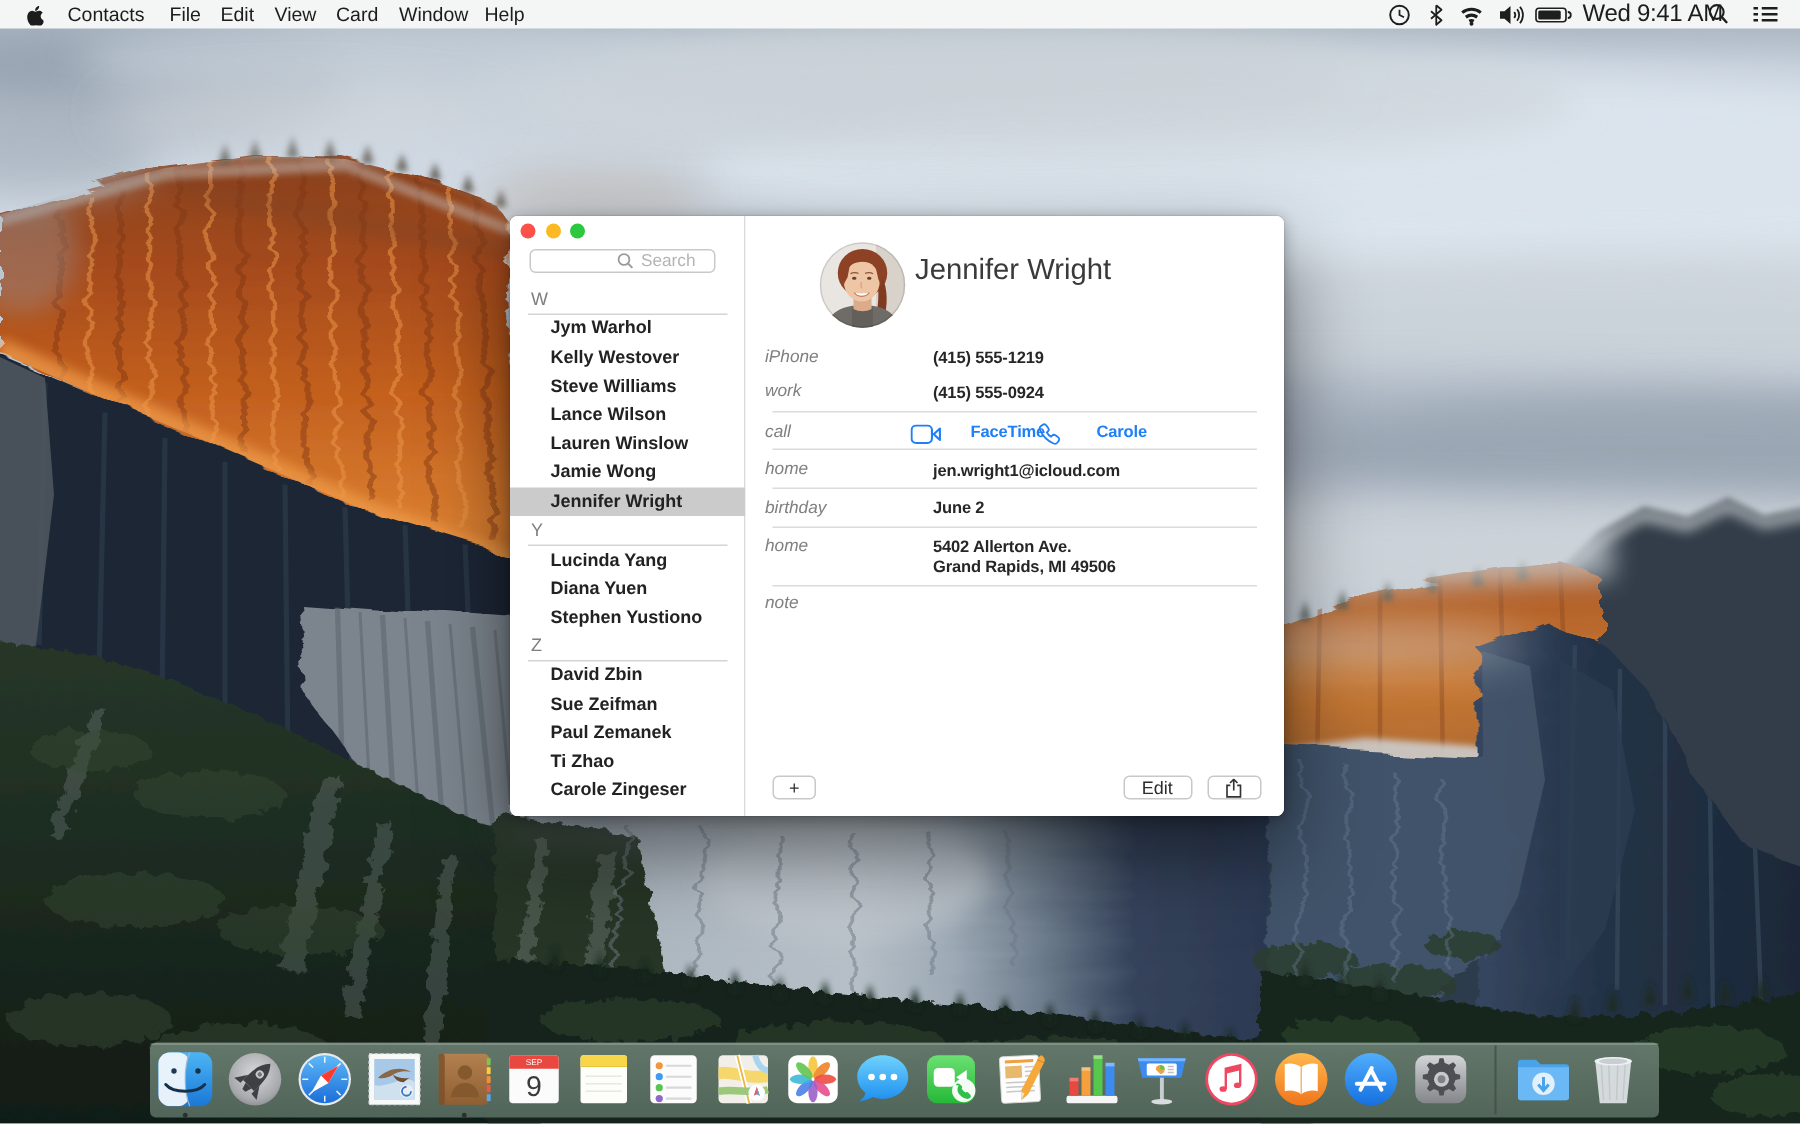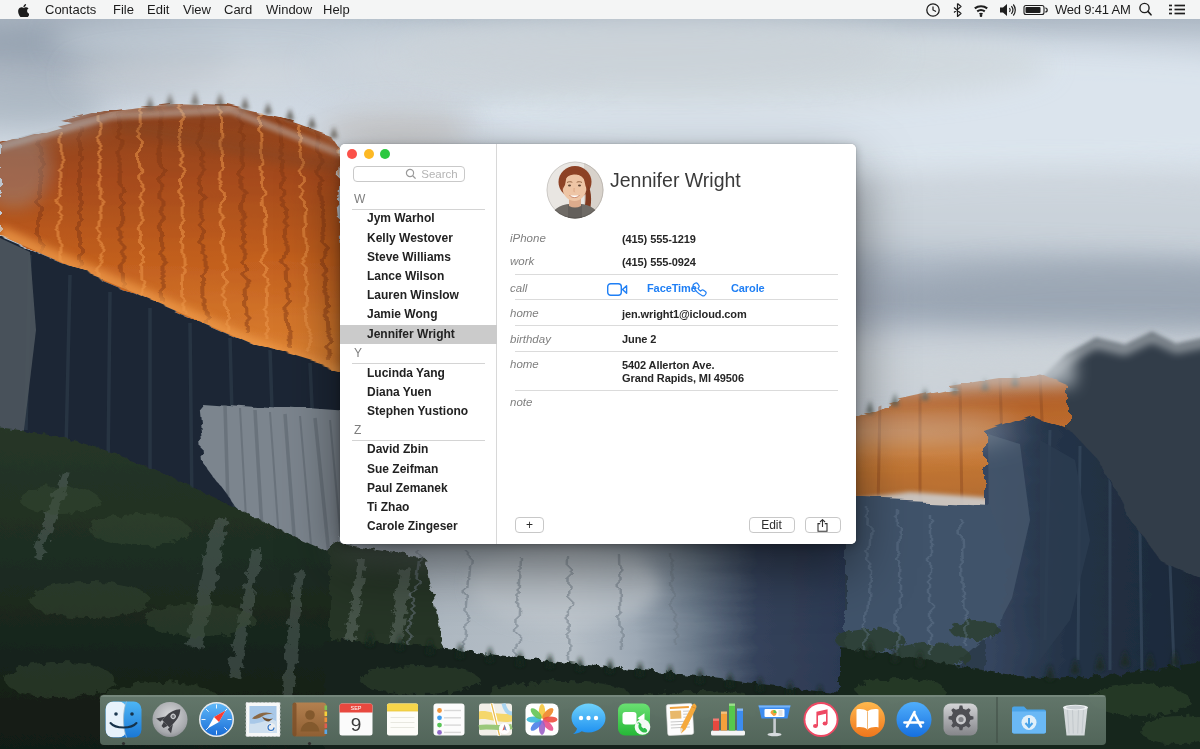--- a/index.html
+++ b/index.html
@@ -10,21 +10,21 @@
   #menubar { position:absolute; left:0; top:0; width:1200px; height:19px; background:#f4f5f5; z-index:30;
              display:flex; align-items:center; font-size:13px; color:#1c1c1c; }
   #menubar .mi { position:absolute; top:0; line-height:19px; white-space:nowrap; }
   
   #win { position:absolute; left:340px; top:144px; width:516px; height:400px; background:#fff;
          border-radius:5px; z-index:20; box-shadow:0 24px 55px rgba(0,0,0,.5), 0 2px 10px rgba(0,0,0,.28), 0 0 1px rgba(0,0,0,.4);
          display:flex; overflow:hidden; }
   #sidebar { width:157px; border-right:1px solid #d8d8d8; position:relative; background:#fff; flex:none; }
   #main { flex:1; position:relative; background:#fff; }
   .tl { position:absolute; width:10px; height:10px; border-radius:50%; top:4.6px; }
-  #searchbox { position:absolute; left:13px; top:22px; width:112px; height:16px; border:1px solid #c9c9c9;
+  #searchbox { position:absolute; left:13px; top:22px; width:124px; height:16px; border:1px solid #c9c9c9;
                border-radius:4px; background:#fff; color:#b4b4b4; font-size:11.5px;
                display:flex; align-items:center; justify-content:center;padding-left:45px; }
   .ghead { position:absolute; left:14px; font-size:12px; color:#7e7e7e; height:19px; line-height:19px; }
   .gline { position:absolute; left:12px; width:133px; height:1px; background:#d4d4d4; }
   .item { position:absolute; left:27px; font-size:12px; font-weight:bold; color:#222; height:19px; line-height:19px; white-space:nowrap; }
   #sel { position:absolute; left:0; width:157px; height:19px; background:#cbcbcb; }
   
   #pname { position:absolute; left:270px; top:24.5px; font-size:19.5px; color:#3a3a3a; letter-spacing:0; }
   .flabel { position:absolute; left:170px; width:90px; font-size:11.5px; color:#7f7f7f; text-align:left;font-style:italic; }
   .fval { position:absolute; left:268px; font-size:11px; letter-spacing:-0.1px; font-weight:bold; color:#262626; line-height:13.4px;margin-left:14px; }
@@ -366,21 +366,21 @@
         <path d="M76,5.5 L79,5.5 L83,2 L83,14 L79,10.5 L76,10.5 Z" fill="#1e1e1e" stroke="none"></path>
         <path d="M85.5,6 A3.4,3.4 0 0,1 85.5,10" stroke-width="1.2"></path>
         <path d="M87.4,4.2 A6,6 0 0,1 87.4,11.8" stroke-width="1.2"></path>
         <path d="M89.3,2.5 A8.6,8.6 0 0,1 89.3,13.5" stroke-width="1.2"></path>
 
         <rect x="100" y="3.5" width="20" height="9" rx="2" stroke-width="1.1"></rect>
         <rect x="101.5" y="5" width="15" height="6" rx="1" fill="#1e1e1e" stroke="none"></rect>
         <path d="M121.2,6 a2,2 0 0,1 0,4" stroke-width="1.2"></path>
       </g>
     </svg>
-    <span class="mi" style="left:1055px;font-size:13px;letter-spacing:-0.2px">Wed 9:41 AM</span>
+    <span class="mi" style="left:1055px;font-size:16px;letter-spacing:-0.2px">Wed 9:41 AM</span>
     <svg class="mi" style="left:1138px;top:2px" width="50" height="15" viewBox="0 0 50 15">
       <circle cx="6.5" cy="6" r="4.6" fill="none" stroke="#1e1e1e" stroke-width="1.4"></circle>
       <line x1="9.9" y1="9.4" x2="13" y2="12.8" stroke="#1e1e1e" stroke-width="1.6" stroke-linecap="round"></line>
       <g stroke="#1e1e1e" stroke-width="1.7">
         <line x1="31" y1="3.5" x2="34" y2="3.5"></line>
           <line x1="36.5" y1="3.5" x2="47" y2="3.5"></line>
         <line x1="31" y1="7.5" x2="34" y2="7.5"></line>
           <line x1="36.5" y1="7.5" x2="47" y2="7.5"></line>
         <line x1="31" y1="11.5" x2="34" y2="11.5"></line>
           <line x1="36.5" y1="11.5" x2="47" y2="11.5"></line>

